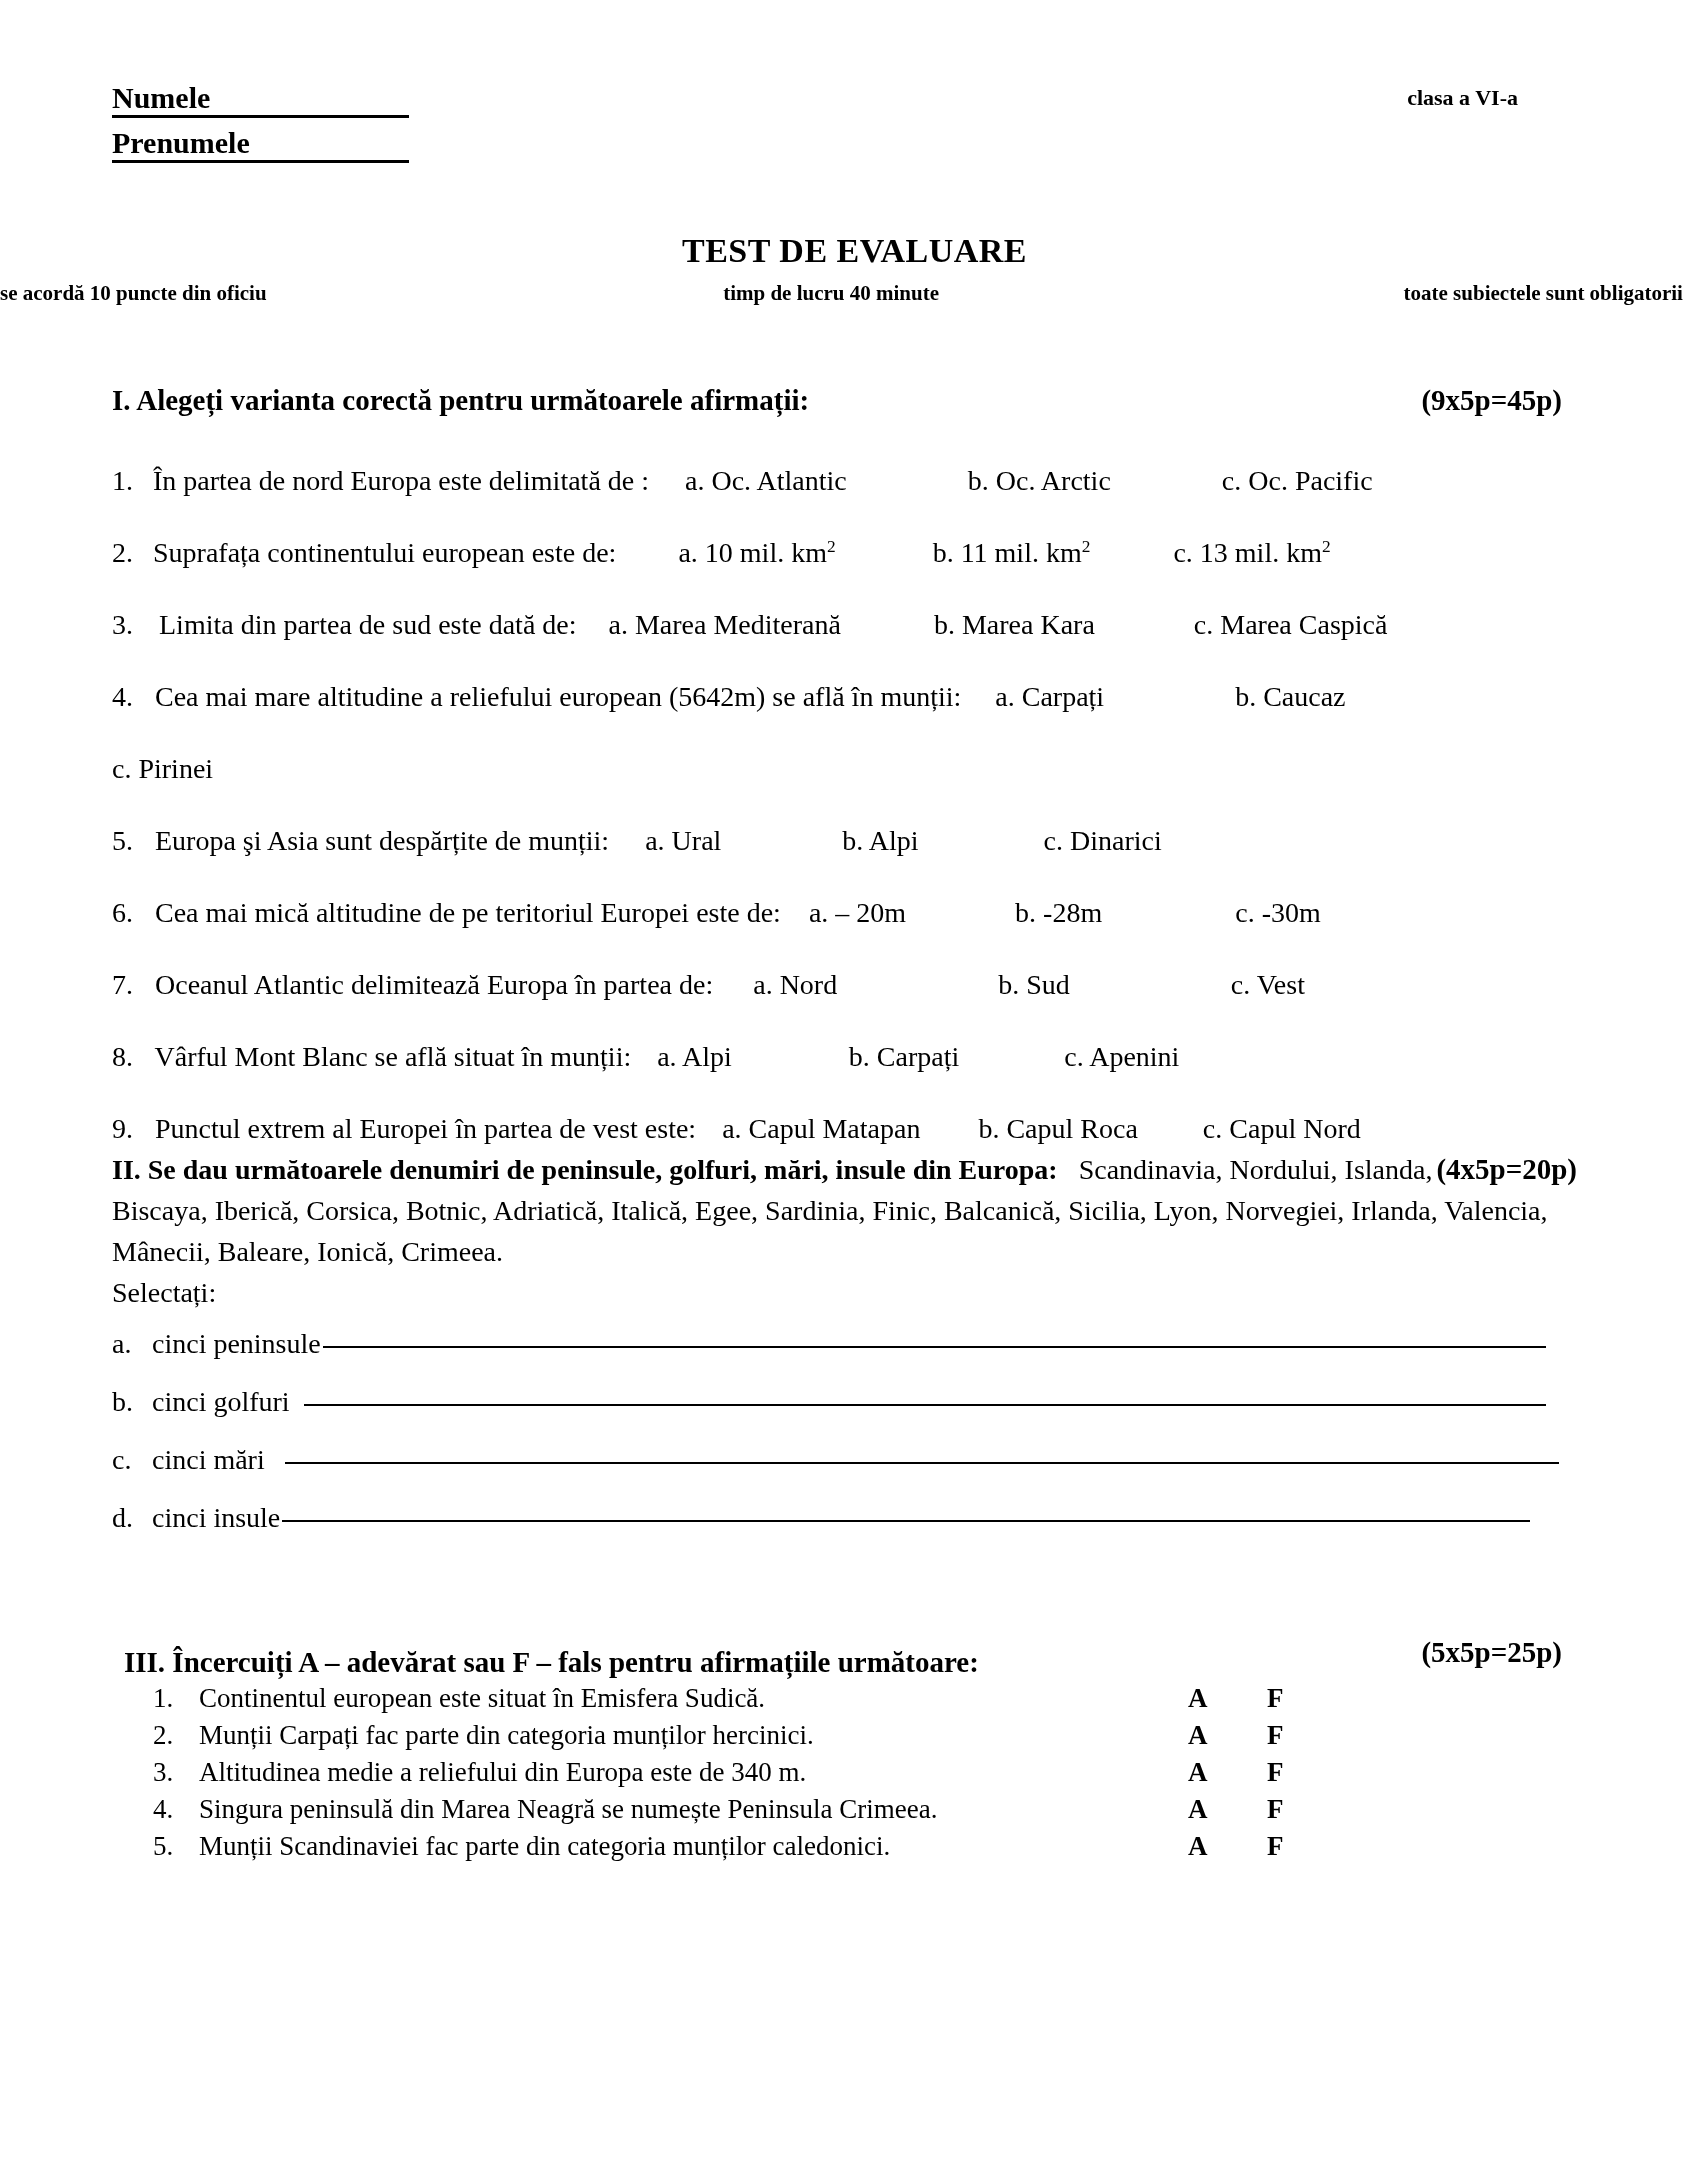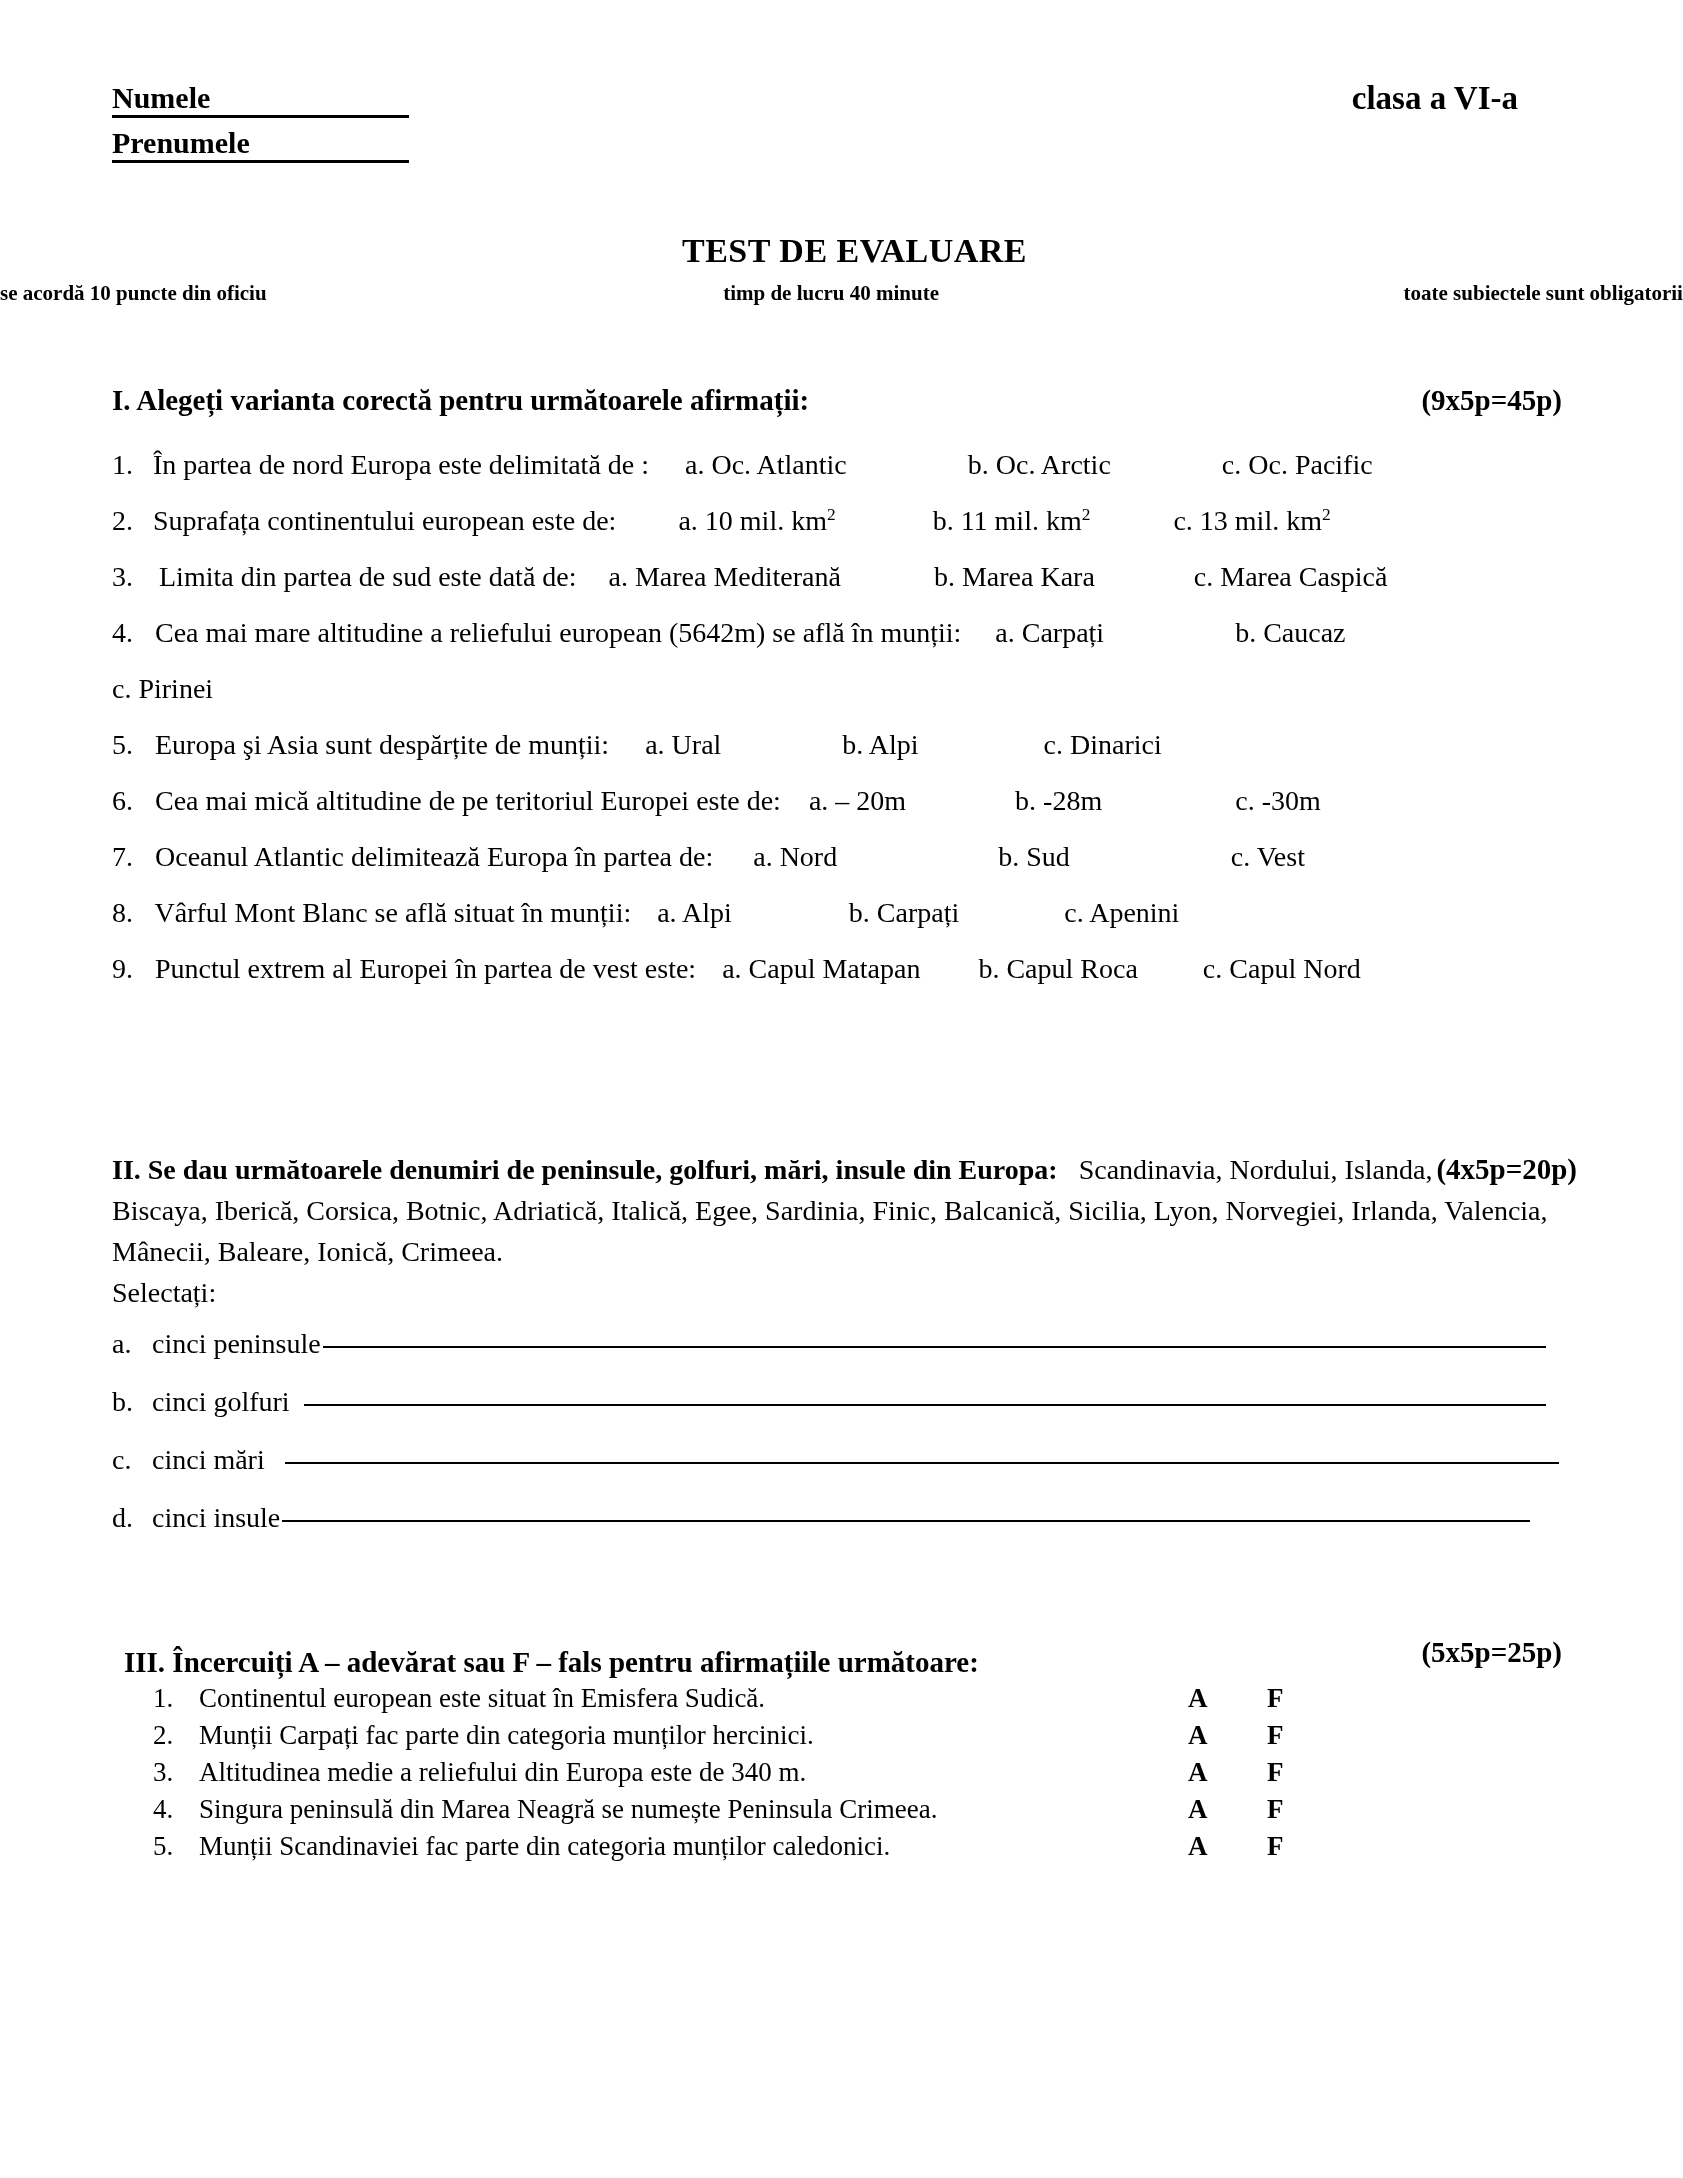--- a/index.html
+++ b/index.html
@@ -47,21 +47,21 @@
     position: relative;
     top: -4px;
   }
   .rule-name { width: 297px; }
   .rule-prenume { width: 297px; }
   .class-label {
     position: absolute;
     right: 0;
     top: 0;
     font-weight: bold;
-    font-size: 33px;
+    font-size: 22px;
     line-height: 42px;
     white-space: nowrap;
     margin-left: 20px;
   }
 
   
   .title-block {
     position: absolute;
     left: 0;
     top: 230px;
@@ -113,20 +113,21 @@
     top: 450px;
     width: 1465px;
     font-size: 28px;
     line-height: 30px;
   }
   .mcq-item {
     height: 56px;
     white-space: nowrap;
     display: block;
     position: relative;
+    margin-top: 16px;
   }
   .q-text { }
   .opt { display: inline-block; }
   sup { font-size: 0.62em; vertical-align: super; line-height: 0; }
 
   
   #sec2-block {
     position: absolute;
     left: 112px;
     top: 1149px;

